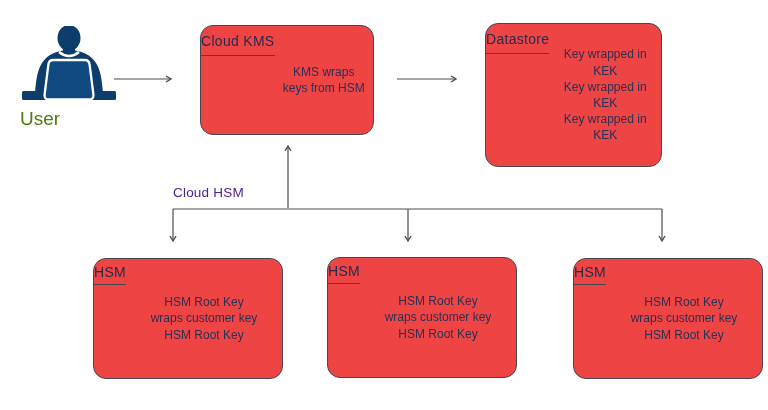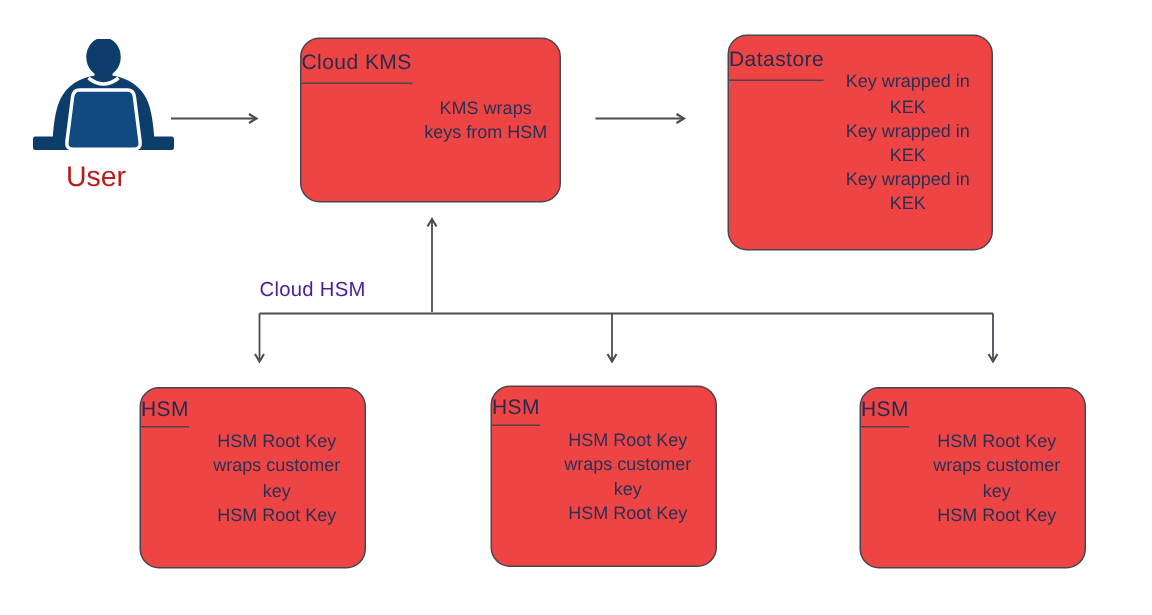--- a/index.html
+++ b/index.html
@@ -20,29 +20,29 @@
   .node-body{
     flex:1 1 auto;display:flex;flex-direction:column;justify-content:center;
     align-items:center;text-align:center;
     font-size:12px;line-height:1.35;color:#2b3054;
     white-space:pre-line;padding:2px 6px;
   }
   #kms-node{left:200px;top:25px;width:174px;height:110px;}
   #kms-node .node-header{height:29px;}
   #datastore-node{left:485px;top:23px;width:177px;height:144px;}
   #datastore-node .node-header{height:29px;text-align:center;}
-  .hsm-node{width:151px;height:121px;top:258px;}
+  .hsm-node{width:190px;height:121px;top:258px;}
   .hsm-node .node-header{height:25px;}
   #hsm-node-1{left:93px;}
   #hsm-node-2{left:327px;top:257px;}
   #hsm-node-3{left:573px;}
   #user-icon-wrap{position:absolute;left:22px;top:26px;width:94px;height:84px;}
   #user-label{
-    position:absolute;left:20px;top:108px;width:88px;text-align:center;
-    font-size:19px;font-weight:500;color:#b91c1c;
+    position:absolute;left:20px;top:108px;width:88px;text-align:left;
+    font-size:19px;font-weight:500;color:#4d7c0f;
   }
   #cloud-hsm-label{
     position:absolute;left:173px;top:185px;
     font-size:13.5px;font-weight:500;color:#4c1d95;letter-spacing:.2px;
   }
   #connector-layer{position:absolute;left:0;top:0;width:768px;height:410px;pointer-events:none;}
 </style>
 </head>
 <body>
 

